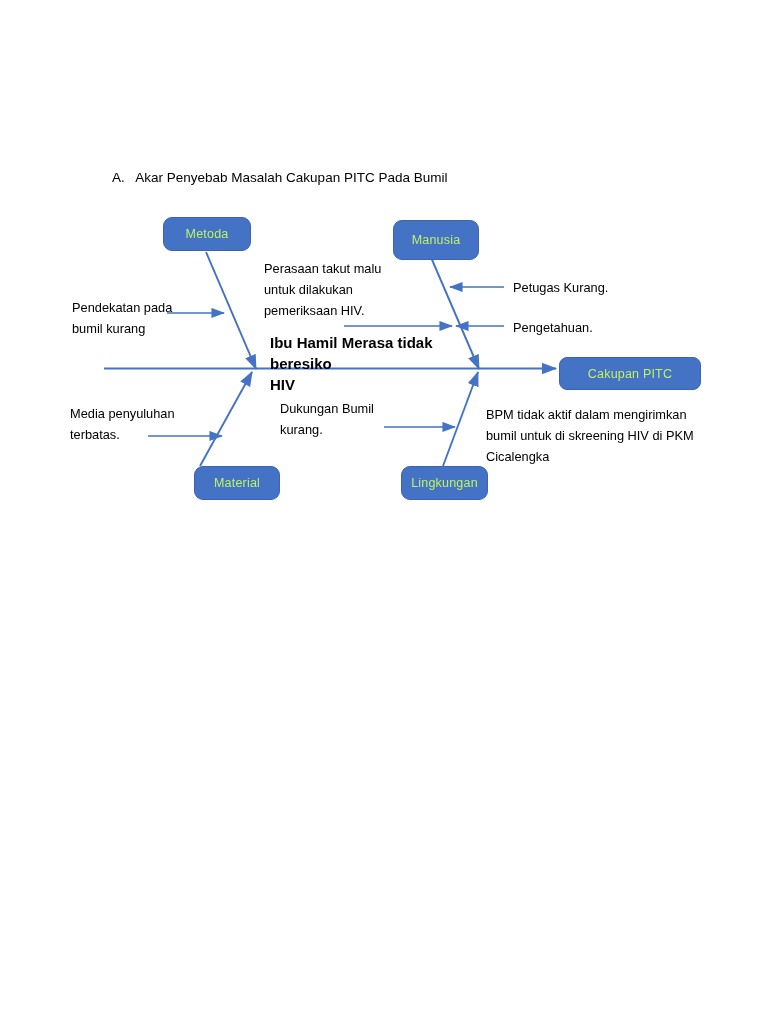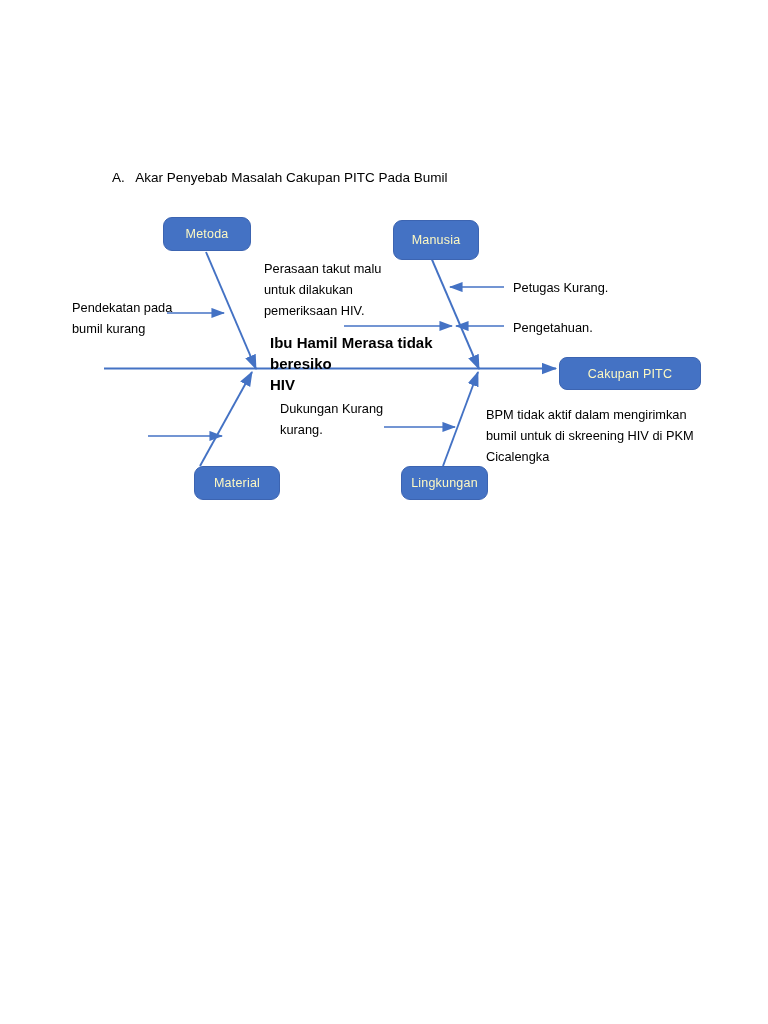--- a/index.html
+++ b/index.html
@@ -50,21 +50,21 @@
     top: 0;
     width: 768px;
     height: 1024px;
   }
   
   .cat-box {
     position: absolute;
     background: #4472C4;
     border: 1px solid #3C64B1;
     border-radius: 9px;
-    color: #fef9c3;
+    color: #bef264;
     font-size: 12.5px;
     display: flex;
     align-items: center;
     justify-content: center;
     box-sizing: border-box;
     letter-spacing: 0.2px;
   }
   #box-metoda   { left: 163px; top: 217px; width: 88px;  height: 34px; }
   #box-manusia  { left: 393px; top: 220px; width: 86px;  height: 40px; }
   #box-material { left: 154px; top: 466px; width: 86px;  height: 34px; margin-left: 40px; }
@@ -146,21 +146,23 @@
 untuk dilakukan
 pemeriksaan HIV.</div>
 
   <div class="cause-text" id="txt-petugas">Petugas Kurang.</div>
 
   <div class="cause-text" id="txt-pengetahuan">Pengetahuan.</div>
 
   <div class="cause-text bold" id="txt-ibuhamil">Ibu Hamil Merasa tidak beresiko
 HIV</div>
 
+  <div class="cause-text" id="txt-media">Media penyuluhan
+terbatas.</div>
 
-  <div class="cause-text" id="txt-dukungan">Dukungan Kurang
+  <div class="cause-text" id="txt-dukungan">Dukungan Bumil
 kurang.</div>
 
   <div class="cause-text" id="txt-bpm">BPM tidak aktif dalam mengirimkan
 bumil untuk di skreening HIV di PKM
 Cicalengka</div>
 
 </div>
 
 </body></html>

